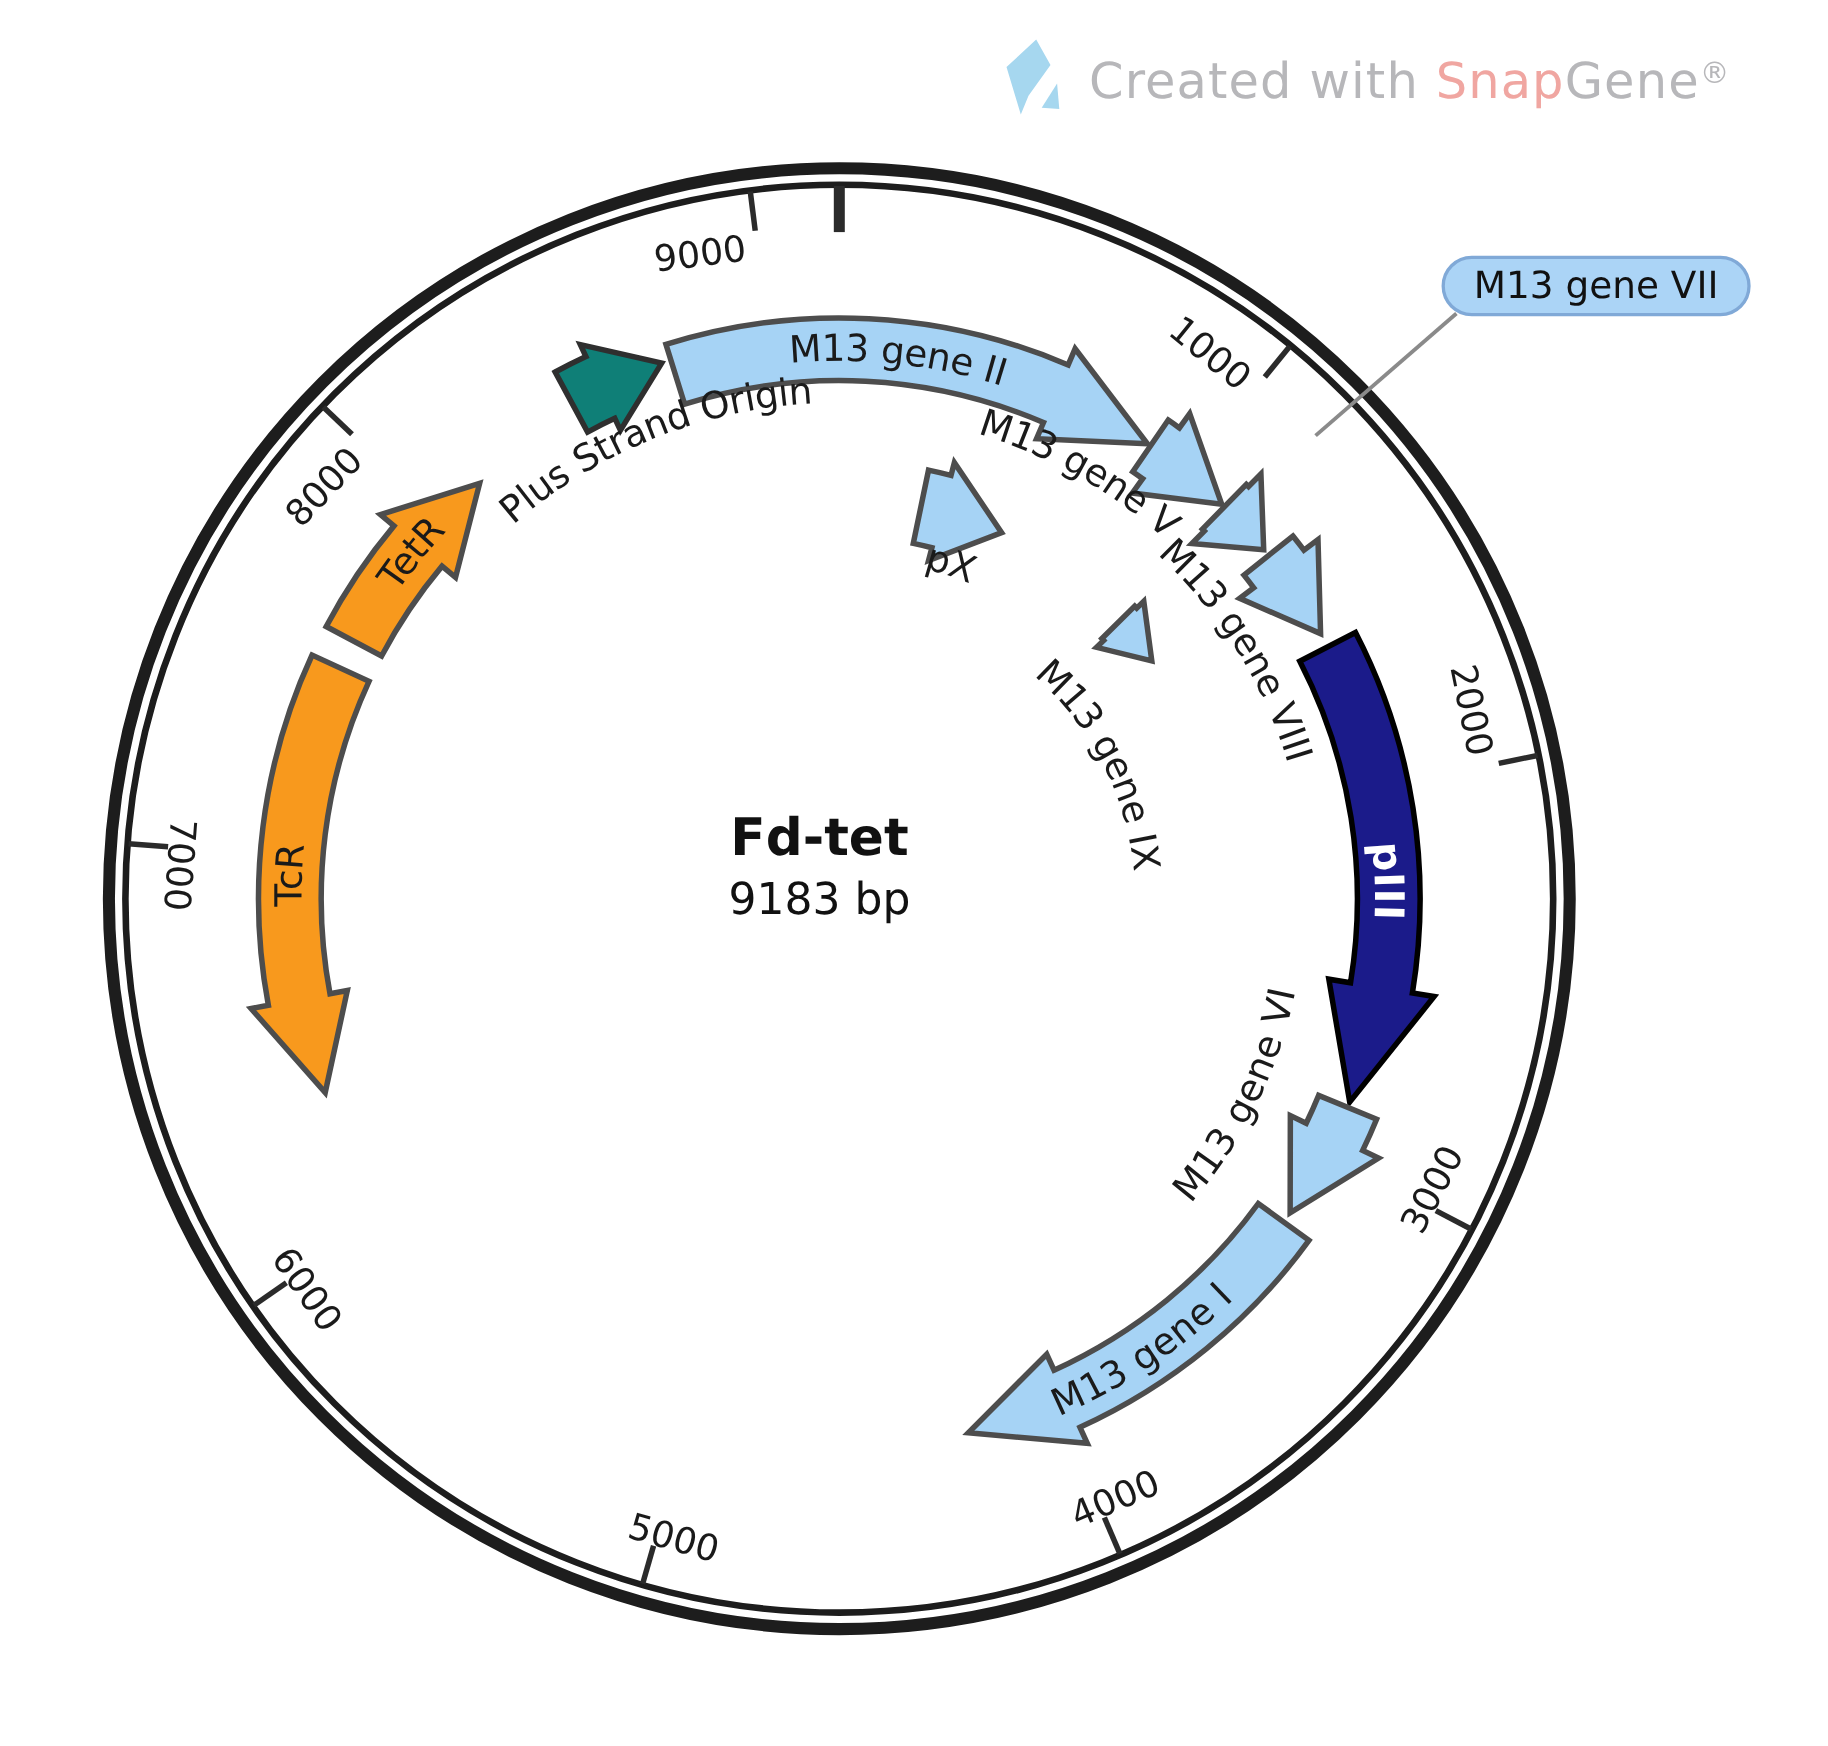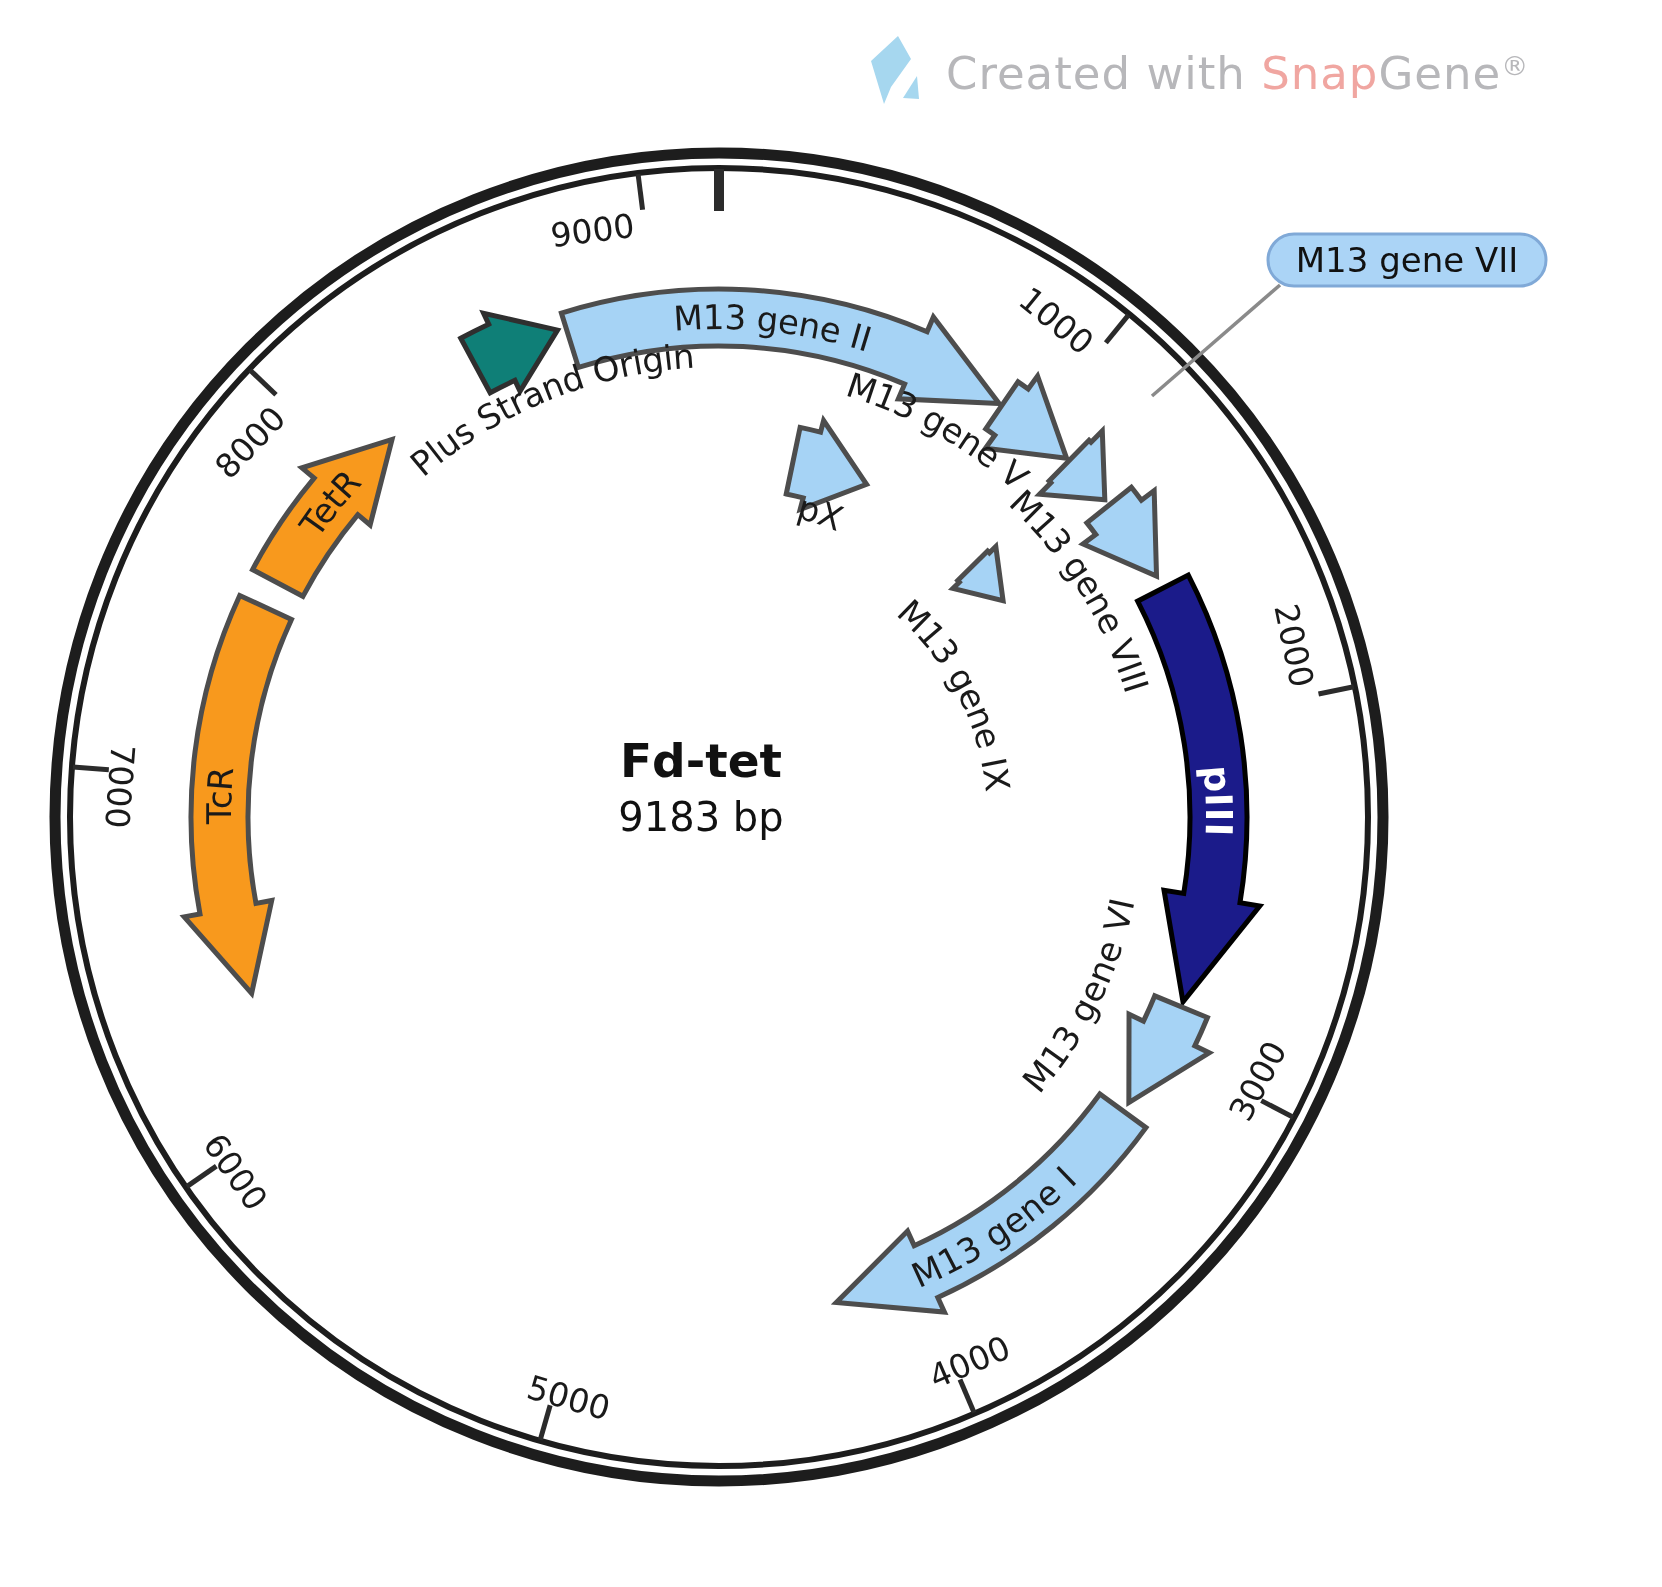--- a/index.html
+++ b/index.html
@@ -1,16 +1,16 @@
 <!DOCTYPE html>
 <html><head>
 <meta charset="utf-8">
 <style>
   html,body{margin:0;padding:0;background:#ffffff;}
-  .stage{width:1406px;height:1587px;position:relative;background:#ffffff;}
+  .stage{width:1406px;height:1587px;position:relative;background:#ffffff;padding-left:44px;}
   svg{display:block;}
   text{font-family:"DejaVu Sans","Liberation Sans",sans-serif;}
   .wm-text{font-size:45px;letter-spacing:1px;fill:#B7B7BA;}
   .plasmid-title{font-size:47px;font-weight:bold;fill:#111111;text-anchor:middle;}
   .plasmid-subtitle{font-size:40px;fill:#111111;text-anchor:middle;}
   .callout-text{font-size:34px;fill:#111111;text-anchor:middle;}
 </style>
 </head>
 <body>
 

